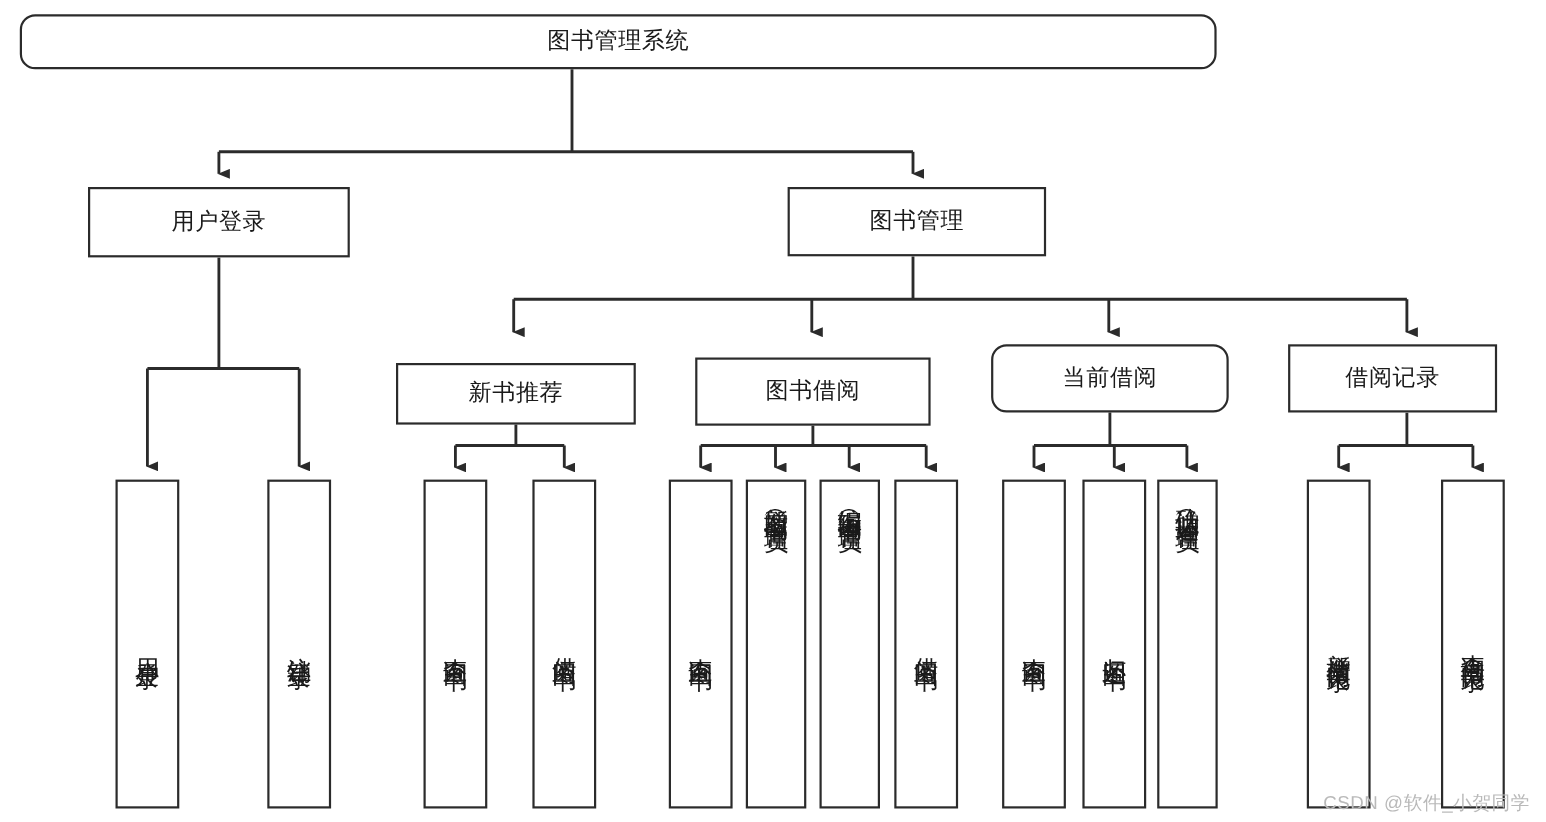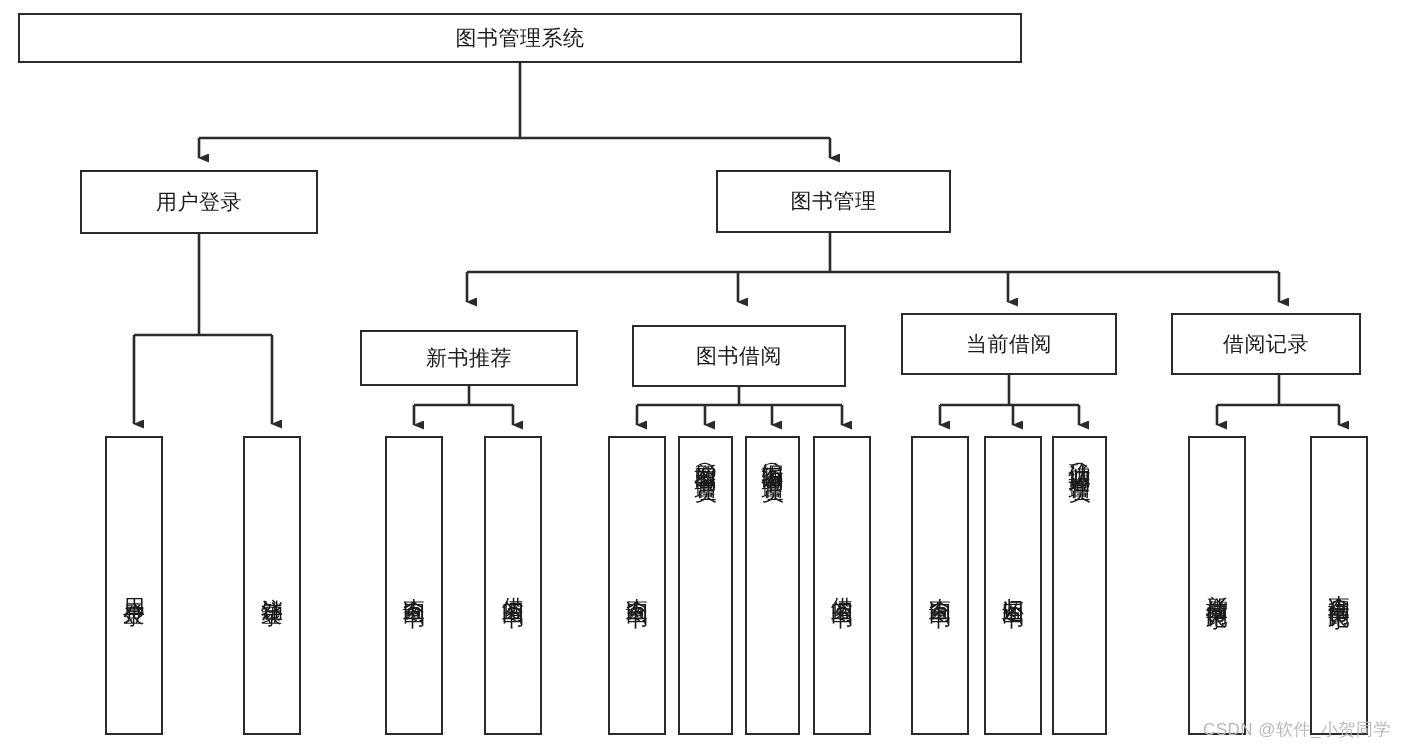--- a/index.html
+++ b/index.html
@@ -118,38 +118,38 @@
       <line x1="1013" y1="405" x2="1013" y2="425" marker-end="url(#arrowhead)"></line>
       <line x1="1079" y1="405" x2="1079" y2="425" marker-end="url(#arrowhead)"></line>
 
       <line x1="1279" y1="375" x2="1279" y2="405"></line>
       <line x1="1217" y1="405" x2="1339" y2="405"></line>
       <line x1="1217" y1="405" x2="1217" y2="425" marker-end="url(#arrowhead)"></line>
       <line x1="1339" y1="405" x2="1339" y2="425" marker-end="url(#arrowhead)"></line>
     </g>
   </svg>
 
-  <div class="node-box" style="left:18px;top:13px;width:1004px;height:50px;">
+  <div class="node-box" style="left:18px;top:13px;width:1088px;height:50px;border-radius:14px;">
     <span class="node-label">图书管理系统</span>
   </div>
 
   <div class="node-box" style="left:80px;top:170px;width:238px;height:64px;">
     <span class="node-label">用户登录</span>
   </div>
   <div class="node-box" style="left:716px;top:170px;width:235px;height:63px;">
     <span class="node-label">图书管理</span>
   </div>
 
   <div class="node-box" style="left:360px;top:330px;width:218px;height:56px;">
     <span class="node-label">新书推荐</span>
   </div>
   <div class="node-box" style="left:632px;top:313px;width:214px;height:62px;margin-top:12px;">
     <span class="node-label">图书借阅</span>
   </div>
-  <div class="node-box" style="left:901px;top:313px;width:216px;height:62px;">
+  <div class="node-box" style="left:901px;top:313px;width:216px;height:62px;border-radius:14px;">
     <span class="node-label">当前借阅</span>
   </div>
   <div class="node-box" style="left:1171px;top:313px;width:190px;height:62px;">
     <span class="node-label">借阅记录</span>
   </div>
 
   <div class="node-box vertical centered" style="left:105px;top:436px;width:58px;height:299px;">
     <span class="node-label">用户登录</span>
   </div>
   <div class="node-box vertical centered" style="left:243px;top:436px;width:58px;height:299px;">

